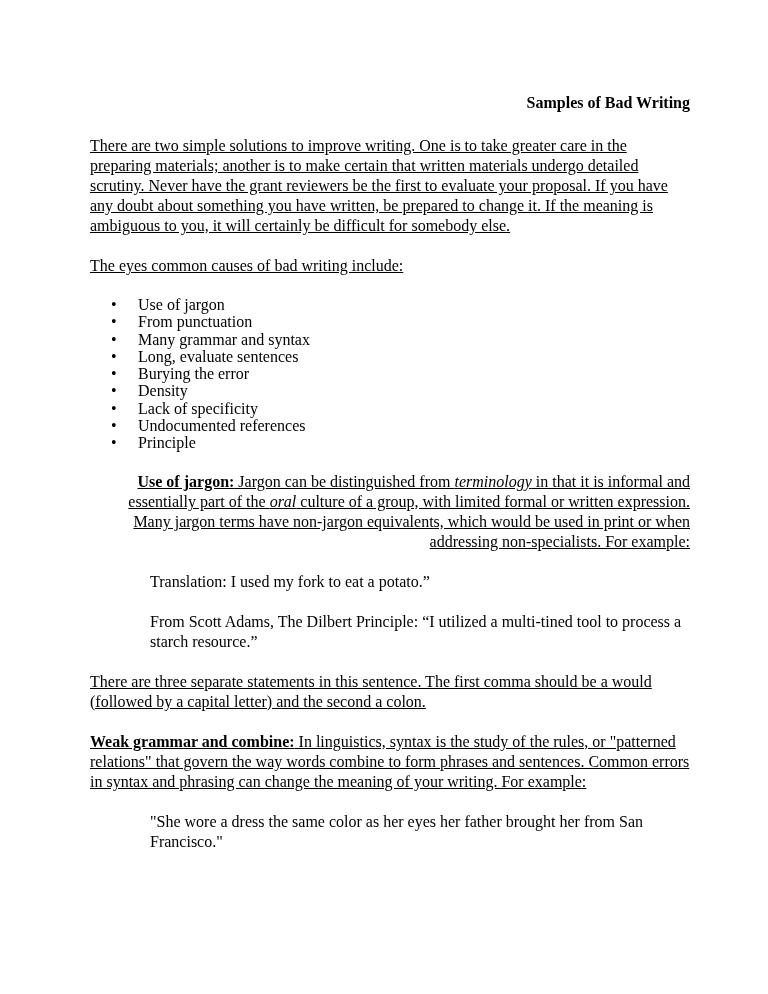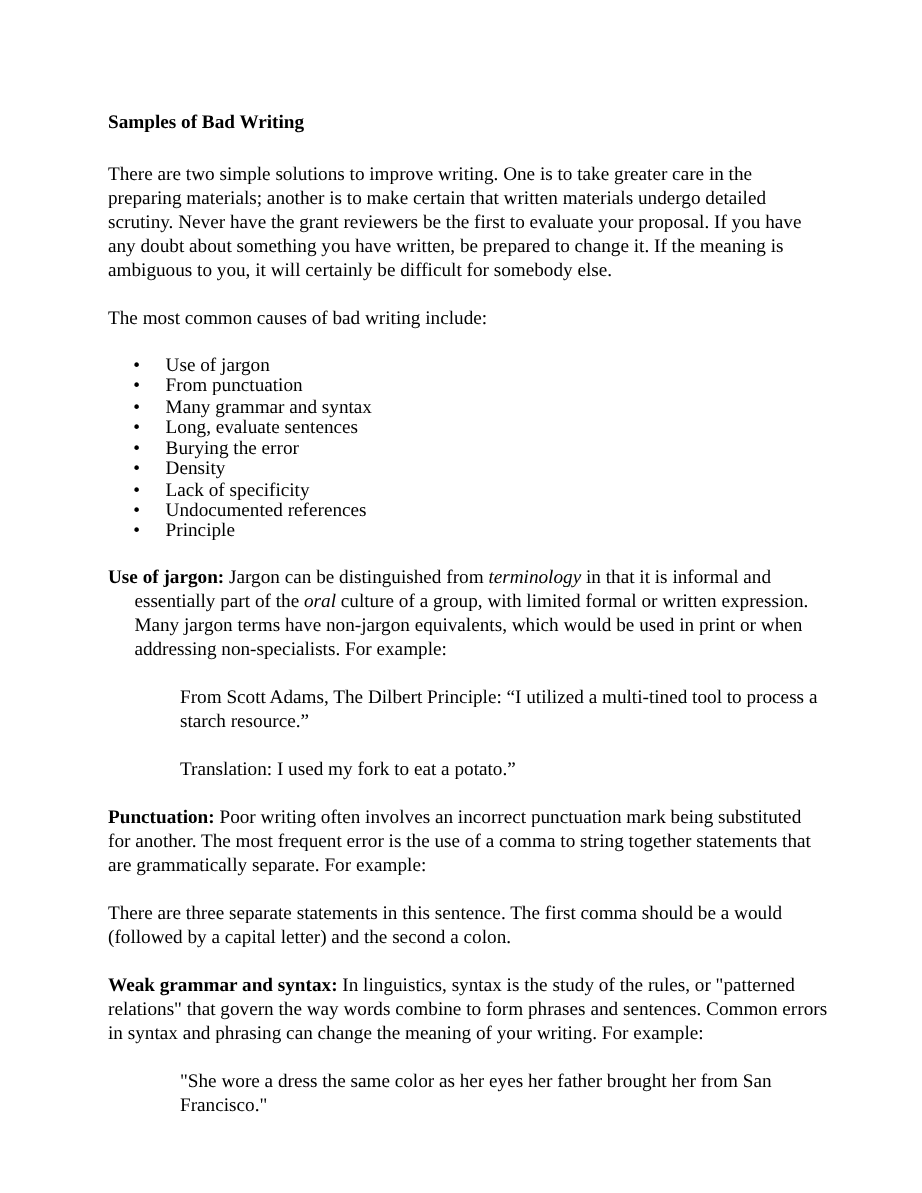--- a/index.html
+++ b/index.html
@@ -3,63 +3,62 @@
 <meta charset="utf-8">
 <style>
   html, body { margin: 0; padding: 0; background: #ffffff; }
   body {
     width: 768px; height: 994px; overflow: hidden;
     font-family: "Liberation Serif", "DejaVu Serif", serif;
     font-size: 16px; color: #000; line-height: 20px;
   }
   .page { position: relative; width: 768px; height: 994px; }
   .content { position: absolute; left: 90px; top: 93px; width: 600px; }
-  .title { text-align: left; font-weight: bold; margin: 0 0 23px 0; height: 20px; }
+  .title { text-align: right; font-weight: bold; margin: 0 0 23px 0; height: 20px; }
   p { margin: 0; }
-  .para { margin-bottom: 20px; }
-  .hang { padding-left: 22px; text-indent: -22px; }
+  .para { margin-bottom: 20px; text-decoration: underline; }
+  .hang { padding-left: 22px; text-indent: -22px; text-align: right; }
   .quote { padding-left: 60px; margin-bottom: 20px; }
   ul.bullets { list-style: none; margin: 0 0 20px 0; padding: 0; }
   ul.bullets li { position: relative; padding-left: 48px; height: 17.3px; line-height: 17.3px; }
   ul.bullets li .dot { position: absolute; left: 21px; top: 0; }
   b { font-weight: bold; }
   i { font-style: italic; }
 </style>
 </head>
 <body>
 
 <div class="page">
   <div class="content">
 
     <div class="title">Samples of Bad Writing</div>
 
     <p class="para">There are two simple solutions to improve writing. One is to take greater care in the preparing materials; another is to make certain that written materials undergo detailed scrutiny. Never have the grant reviewers be the first to evaluate your proposal. If you have any doubt about something you have written, be prepared to change it.  If the meaning is ambiguous to you, it will certainly be difficult for somebody else.</p>
 
-    <p class="para">The most common causes of bad writing include:</p>
+    <p class="para">The eyes common causes of bad writing include:</p>
 
     <ul class="bullets">
       <li><span class="dot">•</span><span>Use of jargon</span></li>
       <li><span class="dot">•</span><span>From punctuation</span></li>
       <li><span class="dot">•</span><span>Many grammar and syntax</span></li>
       <li><span class="dot">•</span><span>Long, evaluate sentences</span></li>
       <li><span class="dot">•</span><span>Burying the error</span></li>
       <li><span class="dot">•</span><span>Density</span></li>
       <li><span class="dot">•</span><span>Lack of specificity</span></li>
       <li><span class="dot">•</span><span>Undocumented references</span></li>
       <li><span class="dot">•</span><span>Principle</span></li>
     </ul>
 
     <p class="para hang"><b>Use of jargon:</b><span> Jargon can be distinguished from </span><i>terminology</i><span> in that it is informal and essentially part of the </span><i>oral</i><span> culture of a group, with limited formal or written expression. Many jargon terms have non-jargon equivalents, which would be used in print or when addressing non-specialists. For example:</span></p>
 
+    <p class="quote">Translation: I used my fork to eat a potato.”</p>
     <p class="quote">From Scott Adams, The Dilbert Principle:  “I utilized a multi-tined tool to process a starch resource.”</p>
-    <p class="quote">Translation: I used my fork to eat a potato.”</p>
 
-    <p class="para"><b>Punctuation:</b><span> Poor writing often involves an incorrect punctuation mark being substituted for another. The most frequent error is the use of a comma to string together statements that are grammatically separate. For example:</span></p>
 
 
     <p class="para">There are three separate statements in this sentence. The first comma should be a would (followed by a capital letter) and the second a colon.</p>
 
-    <p class="para"><b>Weak grammar and syntax:</b><span>  In linguistics, syntax is the study of the rules, or "patterned relations" that govern the way words combine to form phrases and sentences. Common errors in syntax and phrasing can change the meaning of your writing. For example:</span></p>
+    <p class="para"><b>Weak grammar and combine:</b><span>  In linguistics, syntax is the study of the rules, or "patterned relations" that govern the way words combine to form phrases and sentences. Common errors in syntax and phrasing can change the meaning of your writing. For example:</span></p>
 
     <p class="quote">"She wore a dress the same color as her eyes her father brought her from San Francisco."</p>
 
   </div>
 </div>
 
 </body></html>

